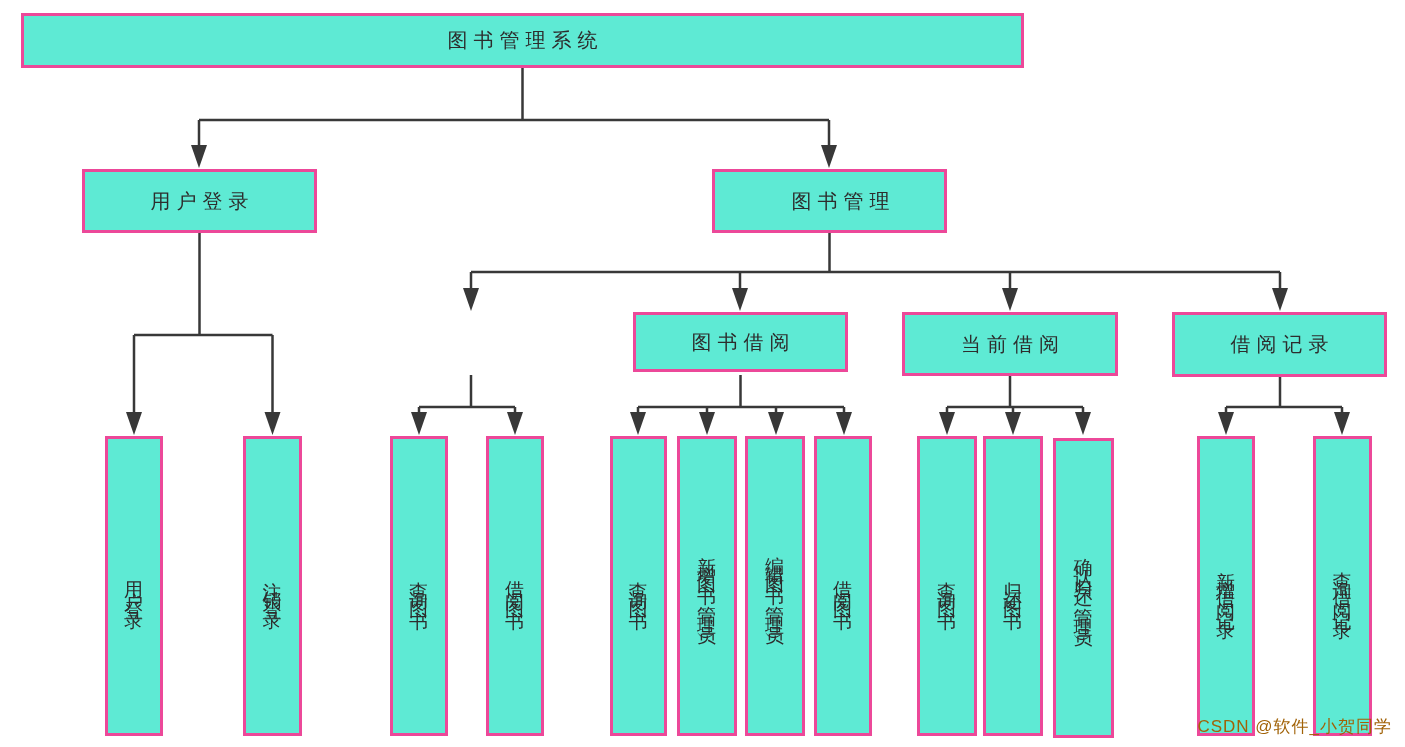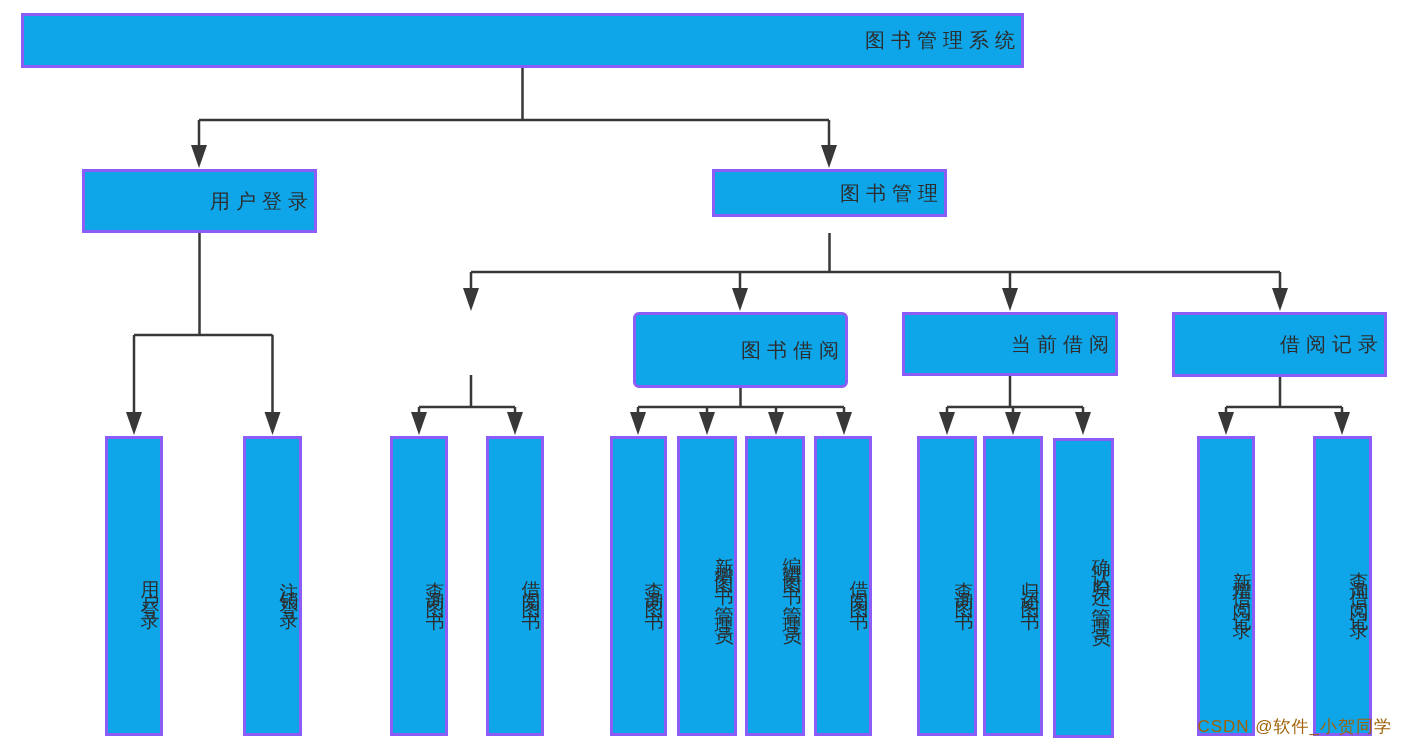--- a/index.html
+++ b/index.html
@@ -19,25 +19,25 @@
     position: absolute;
     left: 0;
     top: 0;
     width: 1405px;
     height: 747px;
     pointer-events: none;
   }
   .node {
     position: absolute;
     box-sizing: border-box;
-    border: 3px solid #8b5cf6;
-    background: #0ea5e9;
+    border: 3px solid #ec4899;
+    background: #5eead4;
     display: flex;
     align-items: center;
-    justify-content: flex-end;
+    justify-content: center;
     color: #2d2d2d;
   }
   .hnode .label {
     font-size: 20px;
     letter-spacing: 6px;
     text-indent: 6px;
     white-space: nowrap;
   }
   .vnode .label {
     writing-mode: vertical-rl;
@@ -113,25 +113,25 @@
     </g>
   </svg>
 
   <div class="node hnode" style="left:21px; top:13px; width:1003px; height:55px;">
     <span class="label">图书管理系统</span>
   </div>
 
   <div class="node hnode" style="left:82px; top:169px; width:235px; height:64px;">
     <span class="label">用户登录</span>
   </div>
-  <div class="node hnode" style="left:712px; top:169px; width:235px; height:48px;padding-left:22px;">
+  <div class="node hnode" style="left:712px; top:169px; width:235px; height:64px;padding-left:22px;">
     <span class="label">图书管理</span>
   </div>
 
-  <div class="node hnode" style="left:633px; top:312px; width:215px; height:76px;border-radius:6px;">
+  <div class="node hnode" style="left:633px; top:312px; width:215px; height:60px;">
     <span class="label">图书借阅</span>
   </div>
   <div class="node hnode" style="left:902px; top:312px; width:216px; height:64px;">
     <span class="label">当前借阅</span>
   </div>
   <div class="node hnode" style="left:1172px; top:312px; width:215px; height:65px;">
     <span class="label">借阅记录</span>
   </div>
 
   <div class="node vnode" style="left:105px; top:436px; width:58px; height:300px;">

